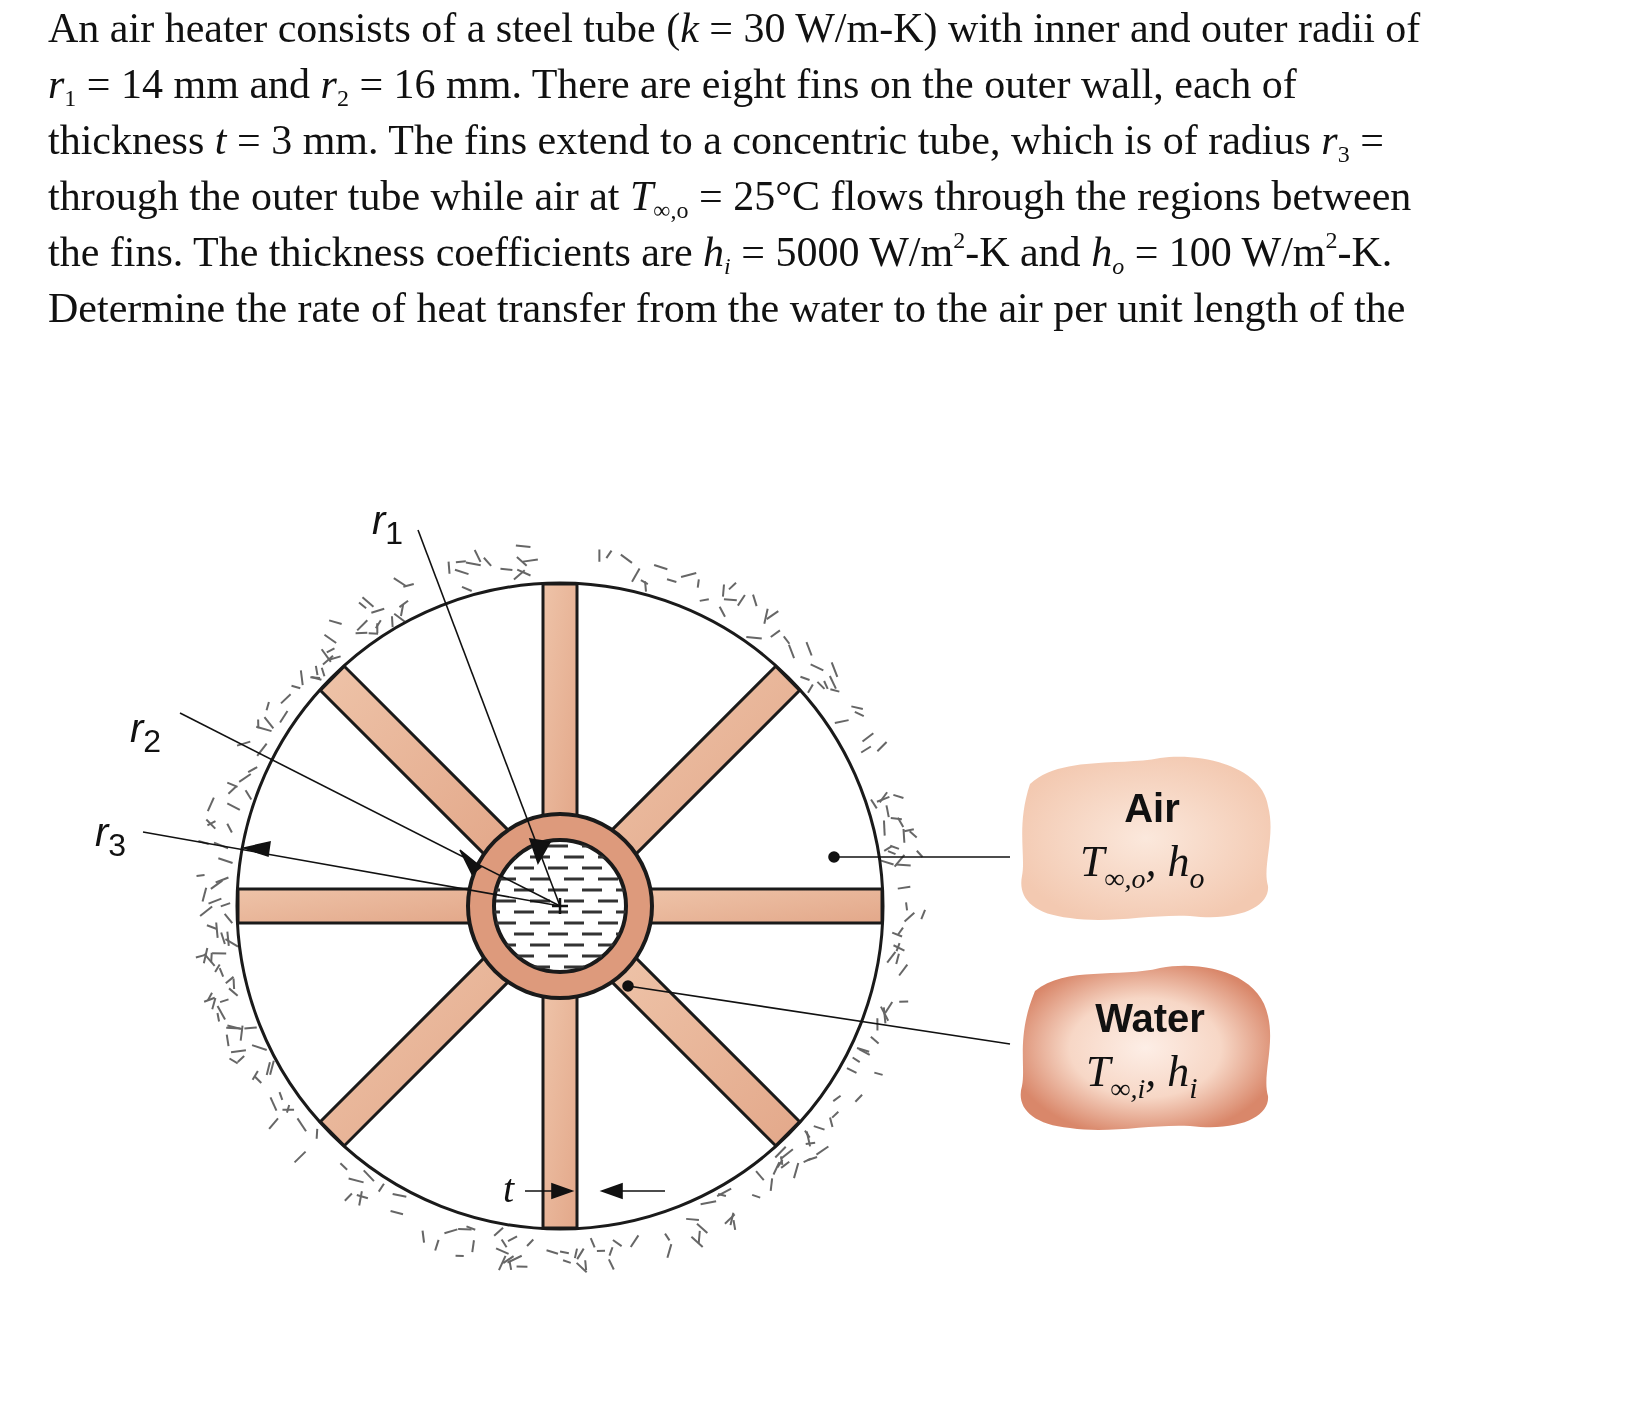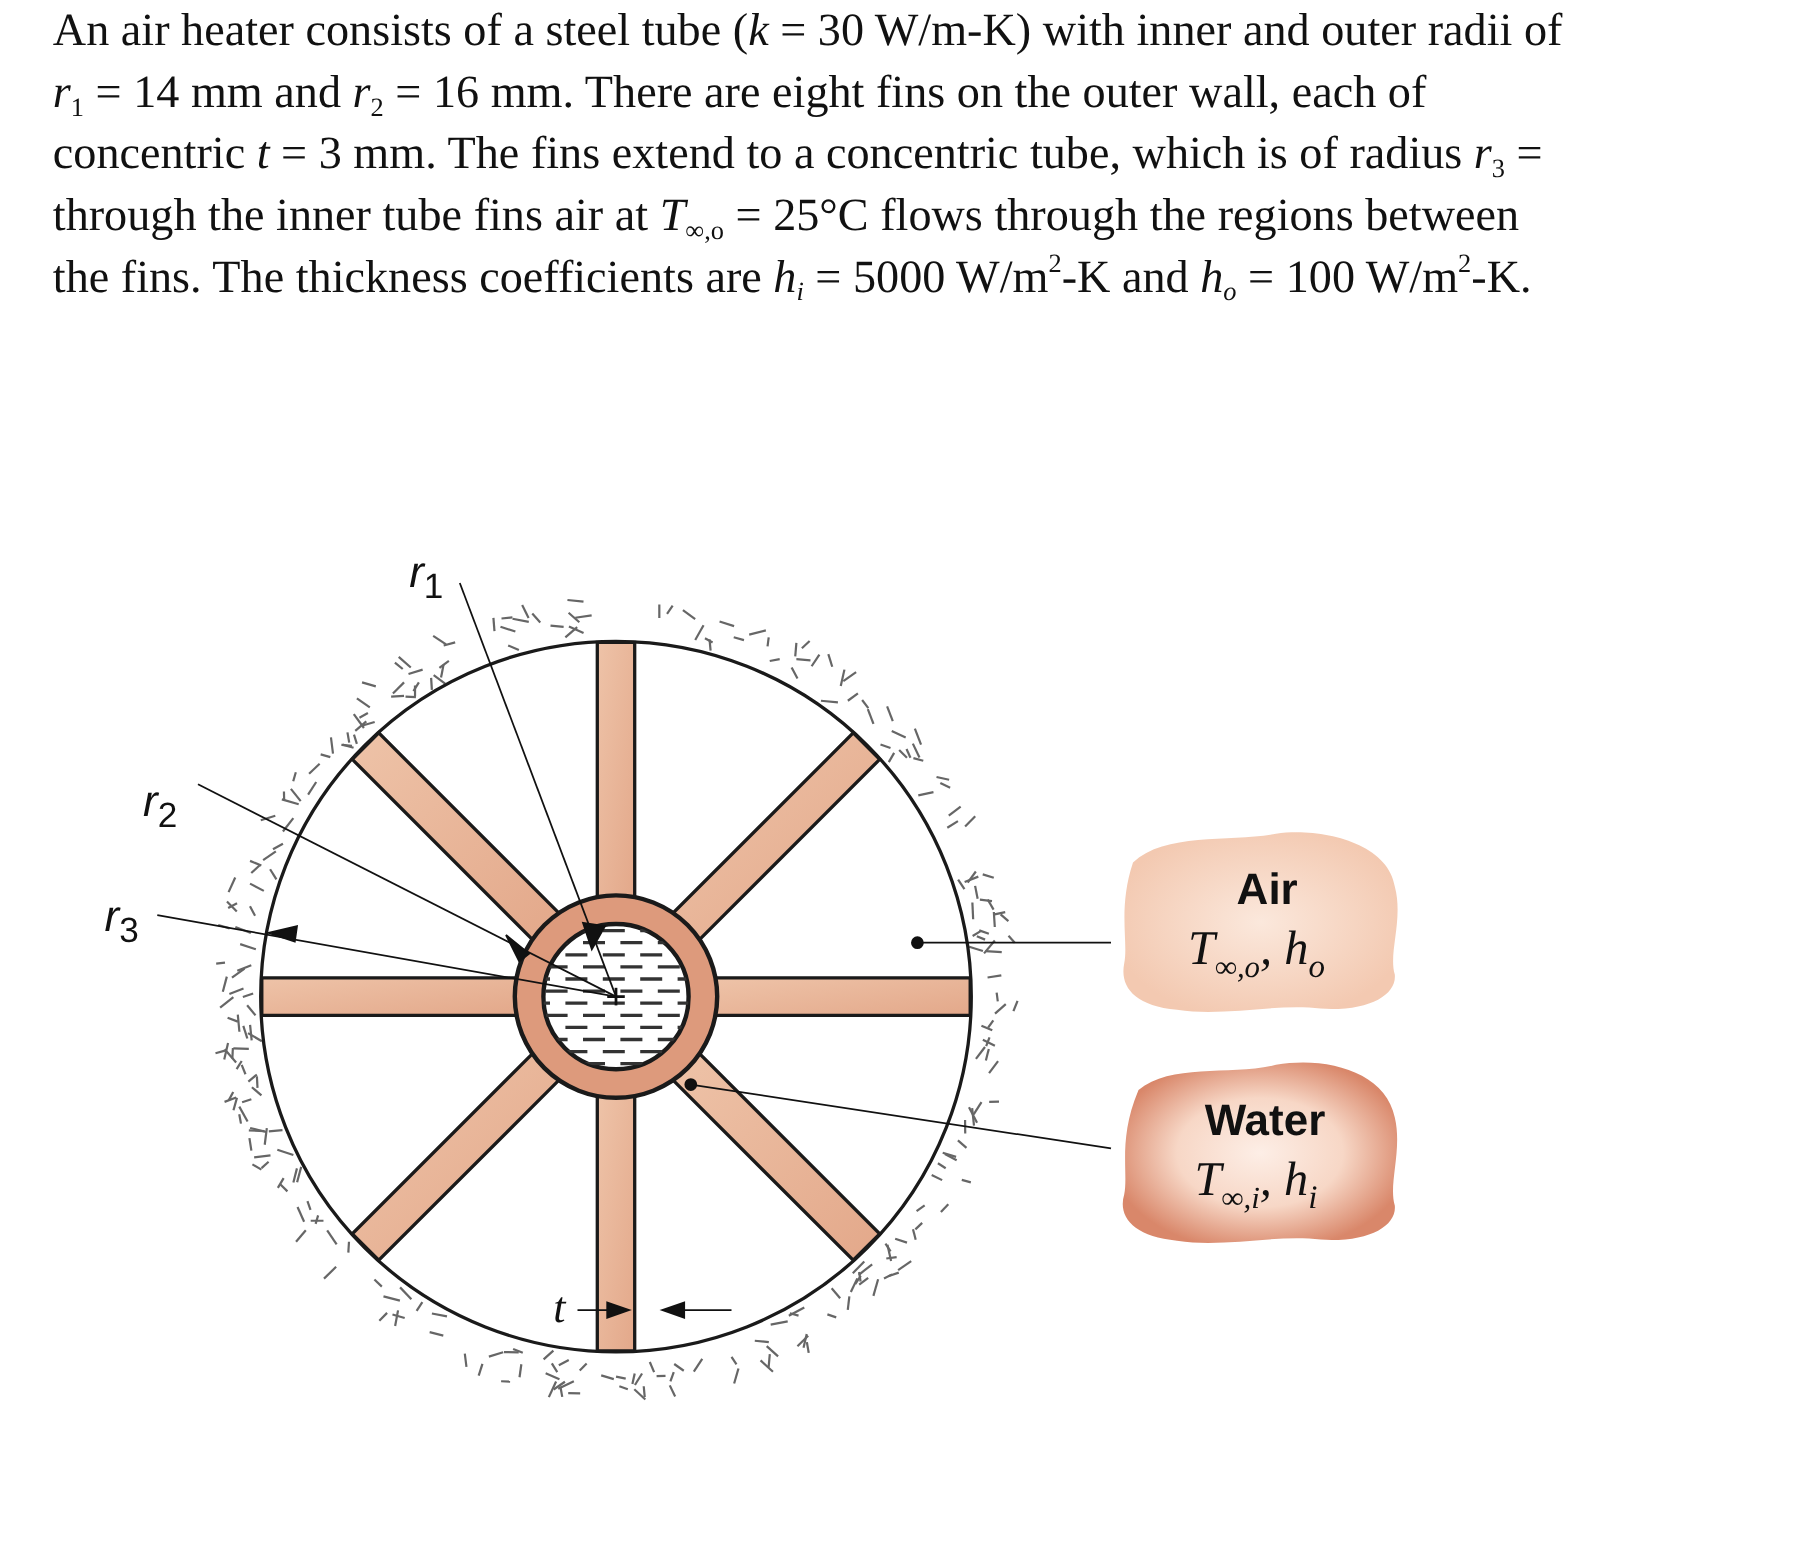--- a/index.html
+++ b/index.html
@@ -13,23 +13,24 @@
   sup{font-size:24px;vertical-align:18px;line-height:0;}
   .figure{position:absolute;left:0;top:476px;width:1650px;height:958px;}
   .blob-label{font-family:"Liberation Sans","DejaVu Sans",sans-serif;font-weight:bold;}
 </style>
 </head>
 <body>
 
 <div class="problem" id="problem">
     <span class="line"><span>An air heater consists of a steel tube (</span><i>k</i><span> = 30 W/m-K) with inner and outer radii of</span></span>
     <span class="line"><i>r</i><sub>1</sub><span> = 14 mm and </span><i>r</i><sub>2</sub><span> = 16 mm. There are eight fins on the outer wall, each of</span></span>
-    <span class="line"><span>concentric </span><i>t</i><span> = 3 mm. The fins extend to a concentric tube, which is of radius </span><i>r</i><sub>3</sub><span> =</span></span>
-    <span class="line"><span>through the inner tube fins air at </span><i>T</i><sub>∞,o</sub><span> = 25°C flows through the regions between</span></span>
+    <span class="line"><span>thickness </span><i>t</i><span> = 3 mm. The fins extend to a concentric tube, which is of radius </span><i>r</i><sub>3</sub><span> =</span></span>
+    <span class="line"><span>through the outer tube while air at </span><i>T</i><sub>∞,o</sub><span> = 25°C flows through the regions between</span></span>
     <span class="line"><span>the fins. The thickness coefficients are </span><i>h</i><sub style="font-style: italic;">i</sub><span> = 5000 W/m</span><sup>2</sup><span>-K and </span><i>h</i><sub style="font-style: italic;">o</sub><span> = 100 W/m</span><sup>2</sup><span>-K.</span></span>
+    <span class="line"><span>Determine the rate of heat transfer from the water to the air per unit length of the</span></span>
   </div>
 
 <div class="figure">
   <svg width="1650" height="958" viewBox="0 460 1650 958" xmlns="http://www.w3.org/2000/svg" id="fig">
     <defs>
       <radialGradient id="waterGrad" cx="50%" cy="50%" r="55%">
         <stop offset="0%" stop-color="#fdeee6"></stop>
         <stop offset="55%" stop-color="#f7d7c6"></stop>
         <stop offset="100%" stop-color="#d9876a"></stop>
       </radialGradient>

